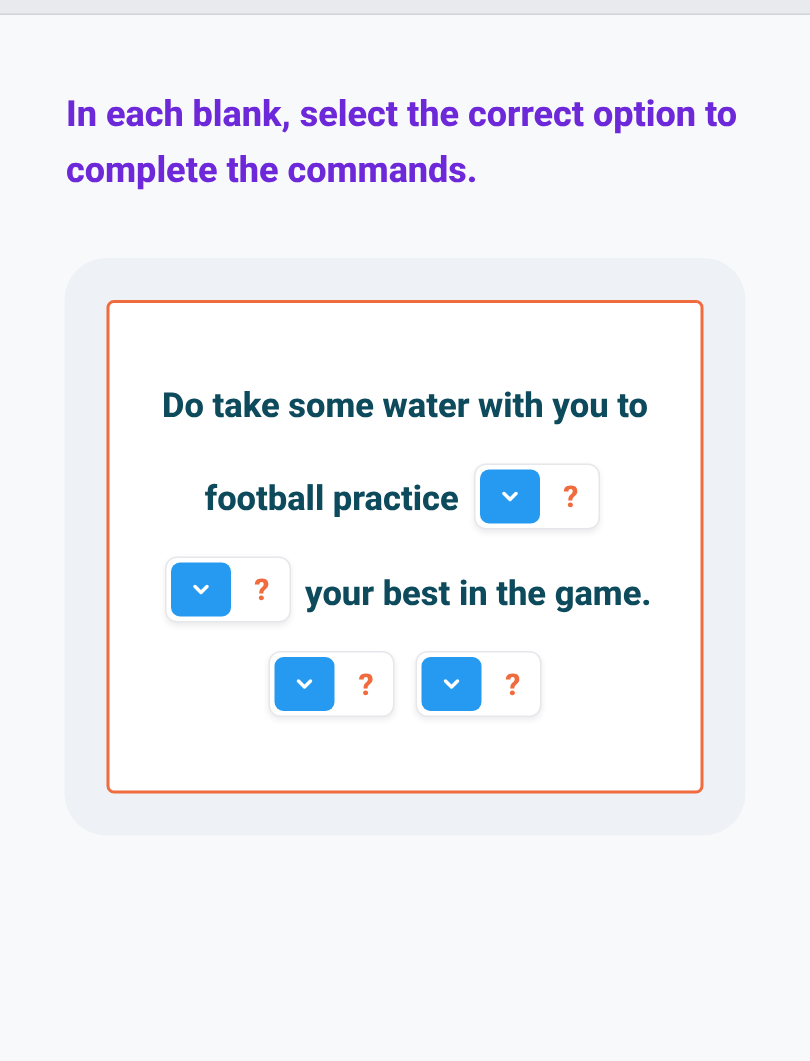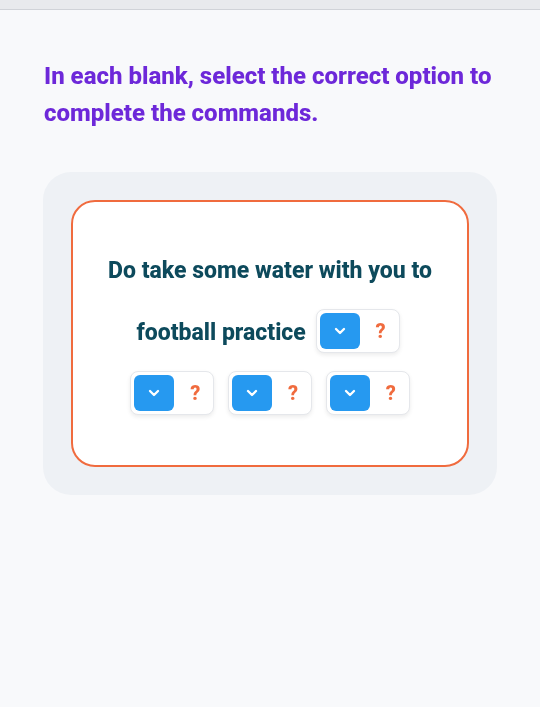--- a/index.html
+++ b/index.html
@@ -41,21 +41,21 @@
       background: #eef1f5;
       border-radius: 28px;
       padding: 28px;
       margin: 0 auto;
       width: 454px;
     }
     
     .inner-card {
       background: #ffffff;
       border: 2px solid #f06b3e;
-      border-radius: 24px;
+      border-radius: 5px;
       padding: 38px 28px;
     }
     
     .sentence {
       color: #0d4a5c;
       font-size: 23px;
       font-weight: 800;
       text-align: center;
       line-height: 2.7;
     }
@@ -126,20 +126,21 @@
         
         <span class="dropdown">
           <span class="dropdown-arrow">
             <svg viewBox="0 0 24 24" fill="none" stroke="#ffffff" stroke-width="3.5" stroke-linecap="round" stroke-linejoin="round">
                 <polyline points="6 9 12 15 18 9"></polyline>
               </svg>
           </span>
           <span class="dropdown-value">?</span>
         </span>
         
+        <span> your best in the game. </span>
         
         <span class="dropdown">
           <span class="dropdown-arrow">
             <svg viewBox="0 0 24 24" fill="none" stroke="#ffffff" stroke-width="3.5" stroke-linecap="round" stroke-linejoin="round">
                 <polyline points="6 9 12 15 18 9"></polyline>
               </svg>
           </span>
           <span class="dropdown-value">?</span>
         </span>
         

